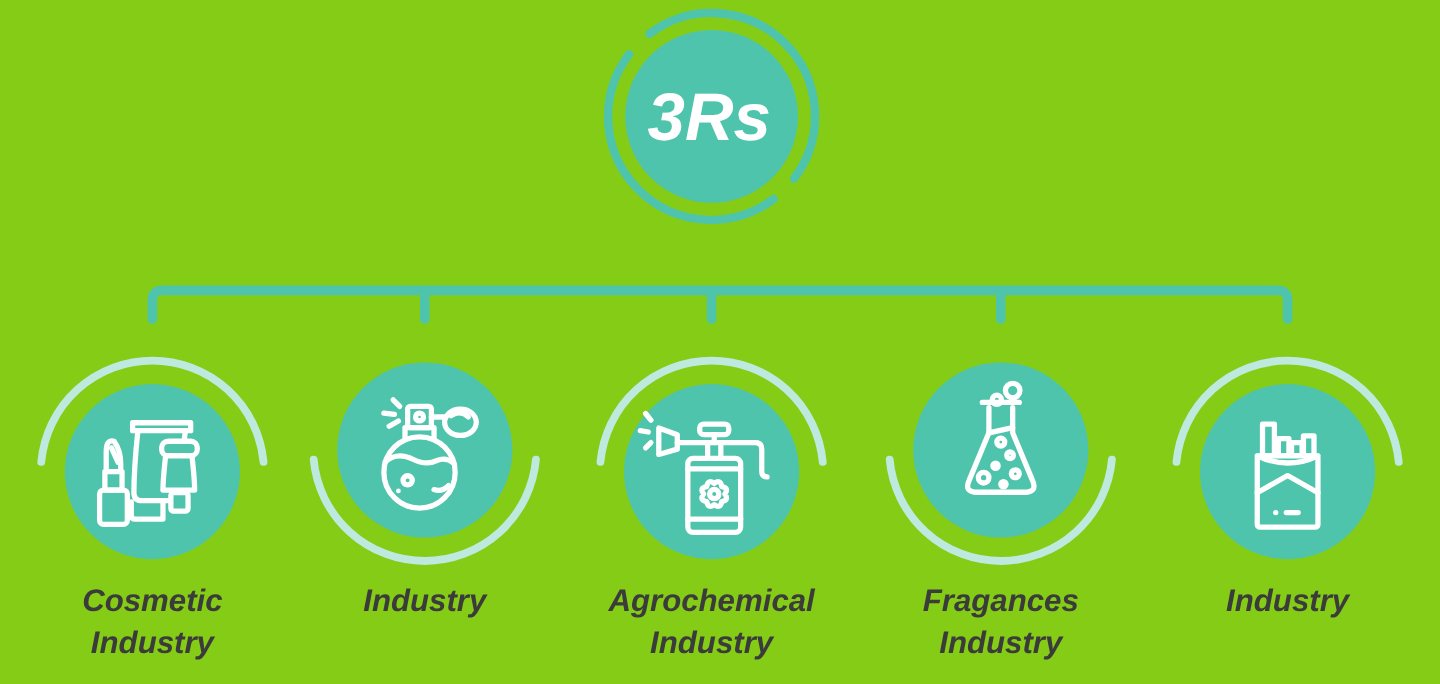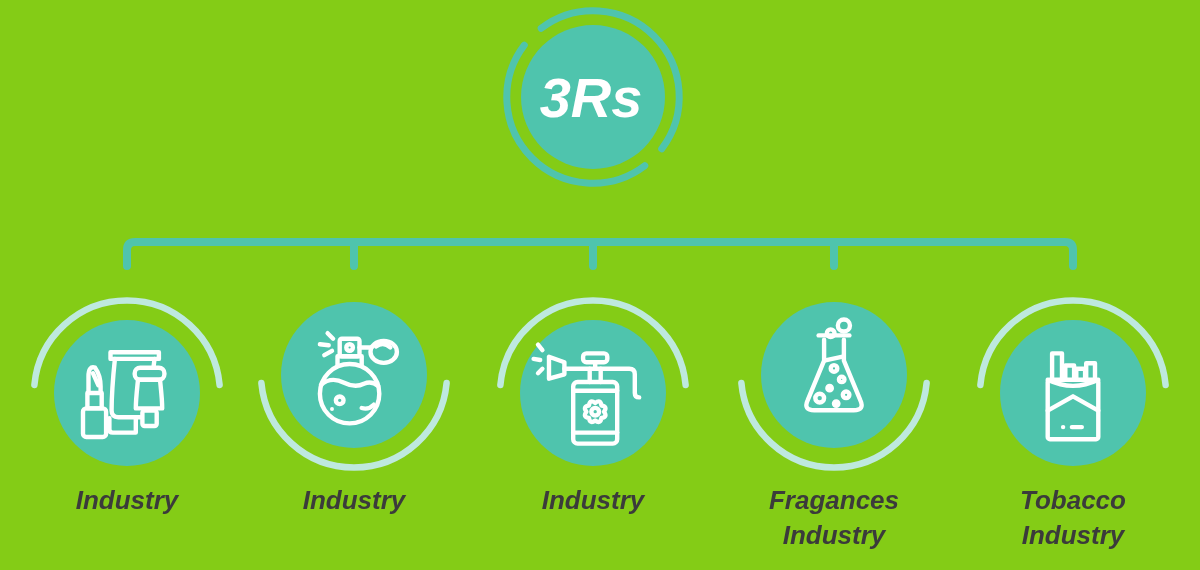--- a/index.html
+++ b/index.html
@@ -55,20 +55,21 @@
       <path d="M -11 -31 C -13 -12 -14 2 -14 16 Q -14 22 -8 22 H 12"></path>
       <path d="M 25 -31 L 23 -14"></path>
       <path d="M -16 23 V 33 Q -16 36 -13 36 H 8 V 23"></path>
 
       <rect x="7" y="-23" width="27" height="11" rx="5" fill="#4FC4AD"></rect>
       <path d="M 10 -12 C 9 -2 8 6 8 14 H 32 C 32 6 31 -2 30 -12 Z" fill="#4FC4AD"></path>
       <rect x="14" y="16" width="13" height="14" rx="2"></rect>
     </g>
   </svg>
   <div class="abs label" style="left:7px">
+    <div>Cosmetic</div>
     <div>Industry</div>
   </div>
 
   <svg class="abs unit-svg" style="left:254px" viewBox="0 0 200 225">
     <path d="M 7.4 102.1 A 93 93 0 0 0 192.6 102.1" fill="none" stroke-width="6.5" stroke-linecap="round" stroke="#BEE9DE"></path>
     <circle cx="100" cy="94" r="73" fill="#4FC4AD"></circle>
     <g transform="translate(100,94) scale(1.1)" fill="none" stroke-width="4" stroke-linecap="round" stroke-linejoin="round" stroke="#FFFFFF">
 
       <path d="M -24 -38 L -19 -33"></path>
       <path d="M -31 -28 L -23 -27"></path>
@@ -114,20 +115,21 @@
       <path d="M -18 -2 H 22"></path>
       <path d="M -18 36 H 22"></path>
 
       <path d="M 10 17 Q 13.55 21.78 7.66 22.66 Q 6.78 28.55 2 25 Q -2.78 28.55 -3.66 22.66
                Q -9.55 21.78 -6 17 Q -9.55 12.22 -3.66 11.34 Q -2.78 5.45 2 9
                Q 6.78 5.45 7.66 11.34 Q 13.55 12.22 10 17 Z"></path>
       <circle cx="2" cy="17" r="3.5"></circle>
     </g>
   </svg>
   <div class="abs label" style="left:473px">
+    <div>Agrochemical</div>
     <div>Industry</div>
   </div>
 
   <svg class="abs unit-svg" style="left:734px" viewBox="0 0 200 225">
     <path d="M 7.4 102.1 A 93 93 0 0 0 192.6 102.1" fill="none" stroke-width="6.5" stroke-linecap="round" stroke="#BEE9DE"></path>
     <circle cx="100" cy="94" r="73" fill="#4FC4AD"></circle>
     <g transform="translate(100,94) scale(1.1)" fill="none" stroke-width="4" stroke-linecap="round" stroke-linejoin="round" stroke="#FFFFFF">
       <circle cx="9" cy="-45" r="5.5"></circle>
       <circle cx="-3" cy="-38" r="3.5"></circle>
       <path d="M -14 -36 H 14"></path>
@@ -157,17 +159,16 @@
       <rect x="12" y="-27" width="8" height="17"></rect>
 
       <rect x="-23" y="-12" width="46" height="54" rx="2" fill="#4FC4AD"></rect>
       <path d="M -23 -12 Q 0 -1 23 -12"></path>
       <path d="M -23 16 L 0 3 L 23 16"></path>
       <circle cx="-9" cy="31" r="2" stroke="none" fill="#ffffff"></circle>
       <rect x="-3" y="29" width="13" height="4" rx="2" stroke="none" fill="#ffffff"></rect>
     </g>
   </svg>
   <div class="abs label" style="left:953px">
-    <div>Tobacco</div>
     <div>Industry</div>
   </div>
 
 </div>
 
 </body></html>

